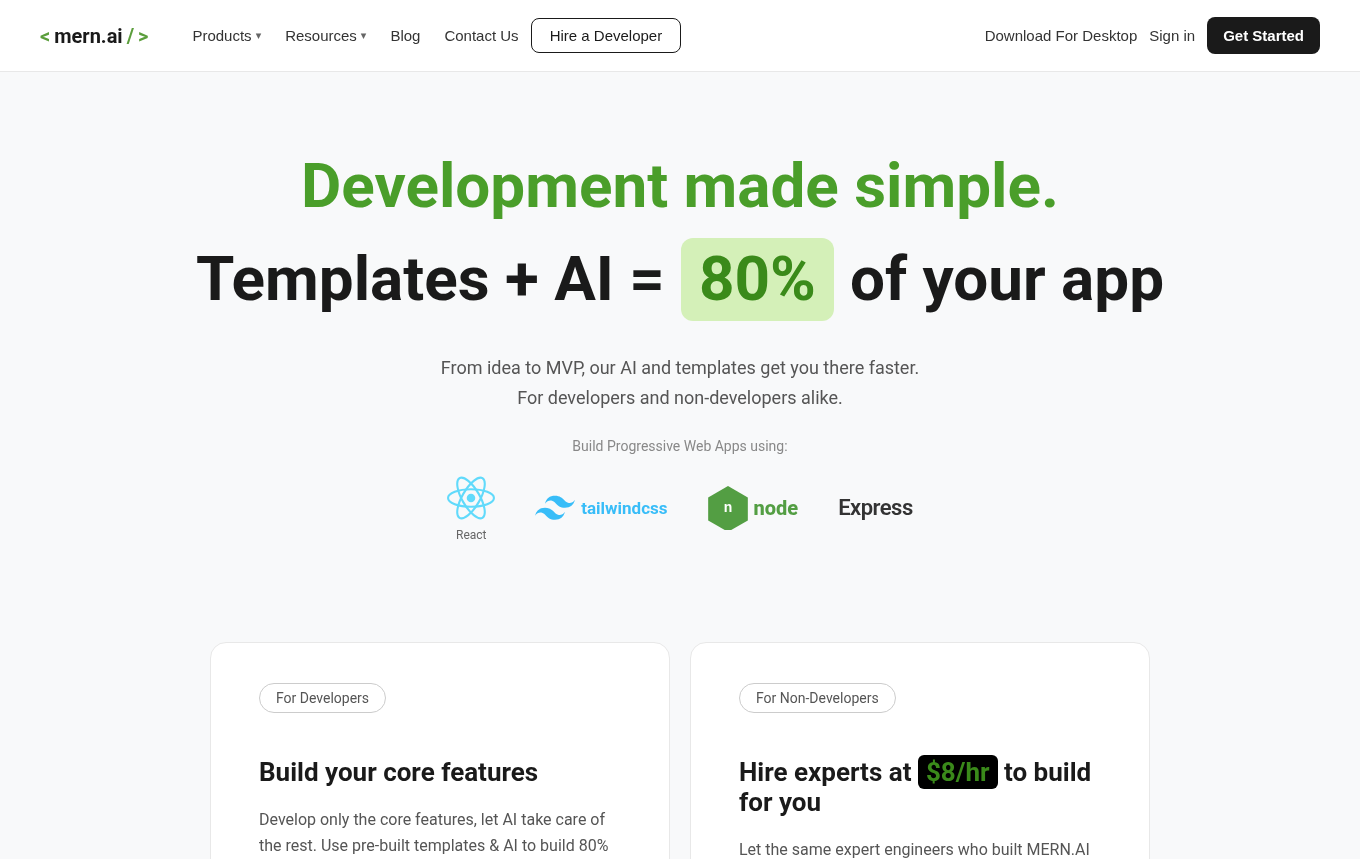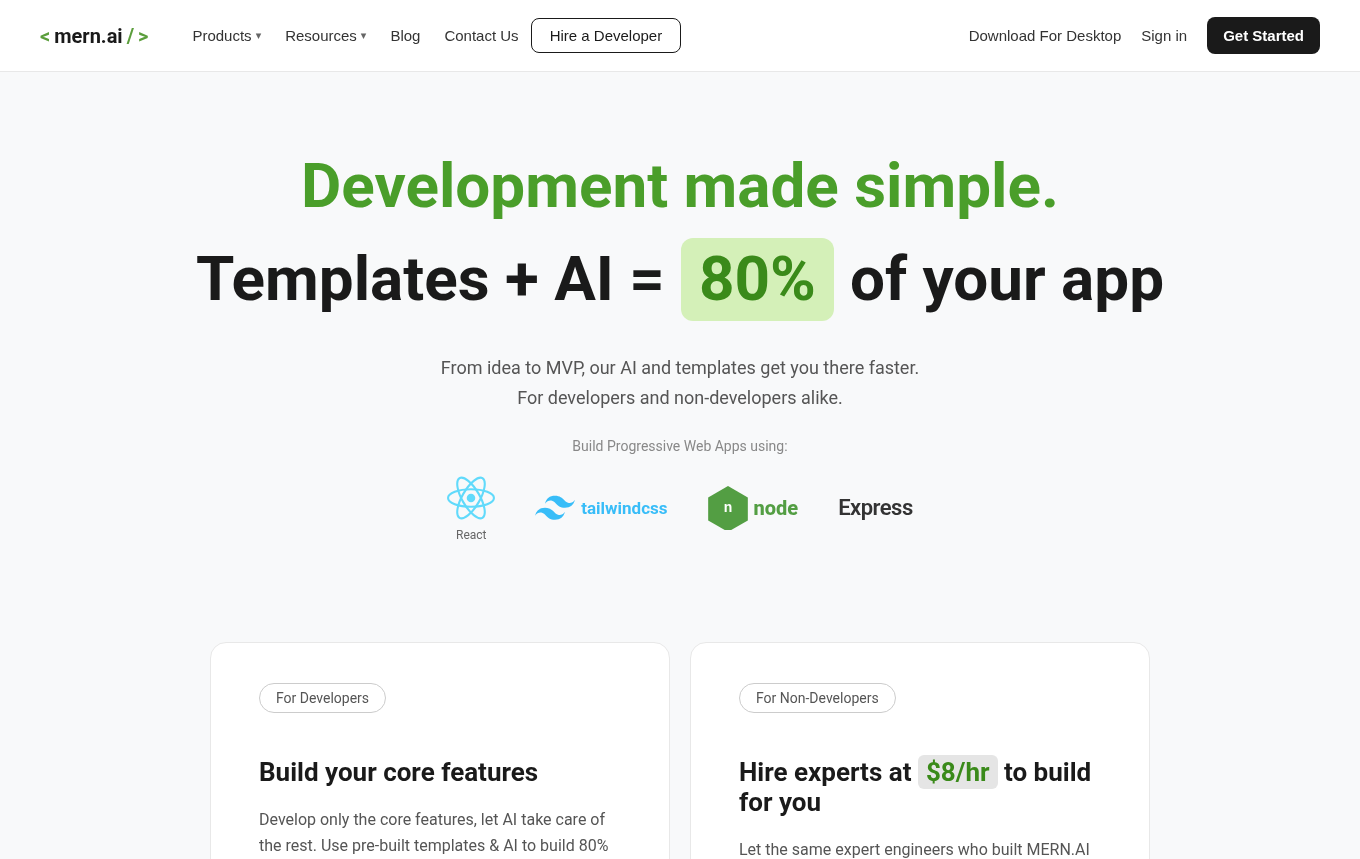--- a/index.html
+++ b/index.html
@@ -20,21 +20,21 @@
     .nav-link {
       display: flex; align-items: center; gap: 4px;
       padding: 8px 12px; font-size: 15px; color: #333; text-decoration: none;
       border-radius: 6px; cursor: pointer; background: none; border: none;
     }
     .chevron { font-size: 11px; color: #666; }
     .hire-btn {
       padding: 8px 18px; border: 1.5px solid #1a1a1a; border-radius: 8px;
       background: none; font-size: 15px; font-weight: 500; cursor: pointer; color: #1a1a1a;
     }
-    .nav-right { display: flex; align-items: center; gap: 20px; }
+    .nav-right { display: flex; align-items: center; gap: 12px; }
     .nav-right-link { font-size: 15px; color: #333; text-decoration: none; cursor: pointer; background: none; border: none; }
     .get-started-btn {
       padding: 10px 16px; background: #1a1a1a; color: #fff;
       border: none; border-radius: 8px; font-size: 15px; font-weight: 600; cursor: pointer;
     }
 
     
     .hero {
       display: flex; flex-direction: column; align-items: center;
       padding: 80px 40px 60px; text-align: center; background: #f8f9fa;
@@ -72,21 +72,21 @@
       background: #fff; border-radius: 16px; padding: 40px 48px;
       width: 460px; border: 1px solid #e8e8e8;
     }
     .card-badge {
       display: inline-block; padding: 6px 16px; border: 1px solid #ccc;
       border-radius: 20px; font-size: 14px; color: #555; margin-bottom: 44px;
     }
     .card-title { font-size: 26px; font-weight: 700; color: #1a1a1a; margin-bottom: 20px; }
     .card-desc { font-size: 16px; color: #555; line-height: 1.65; margin-bottom: 32px; }
     .highlight-green {
-      background: #e5e5e5; color: #3a8a1a; border-radius: 6px;
+      background: #000000; color: #3a8a1a; border-radius: 6px;
       padding: 2px 8px; font-weight: 700;
     }
 
     
     .react-svg { width: 48px; height: 48px; }
   </style>
 </head>
 <body>
 
 <nav>

